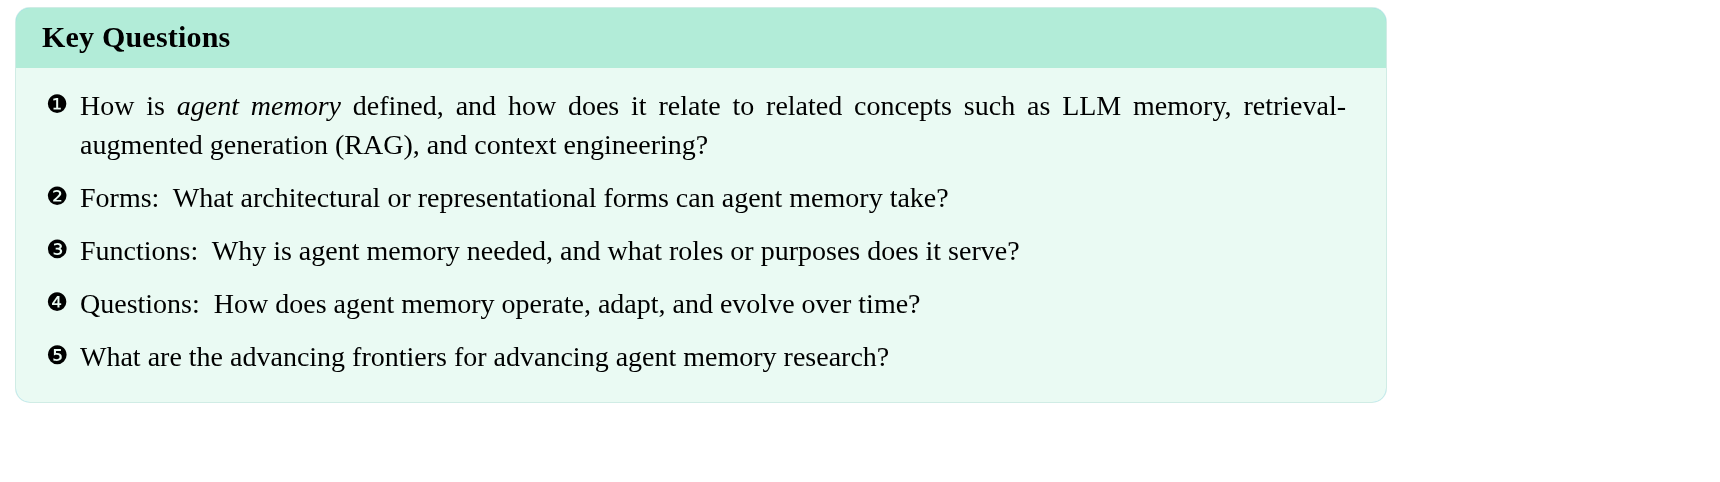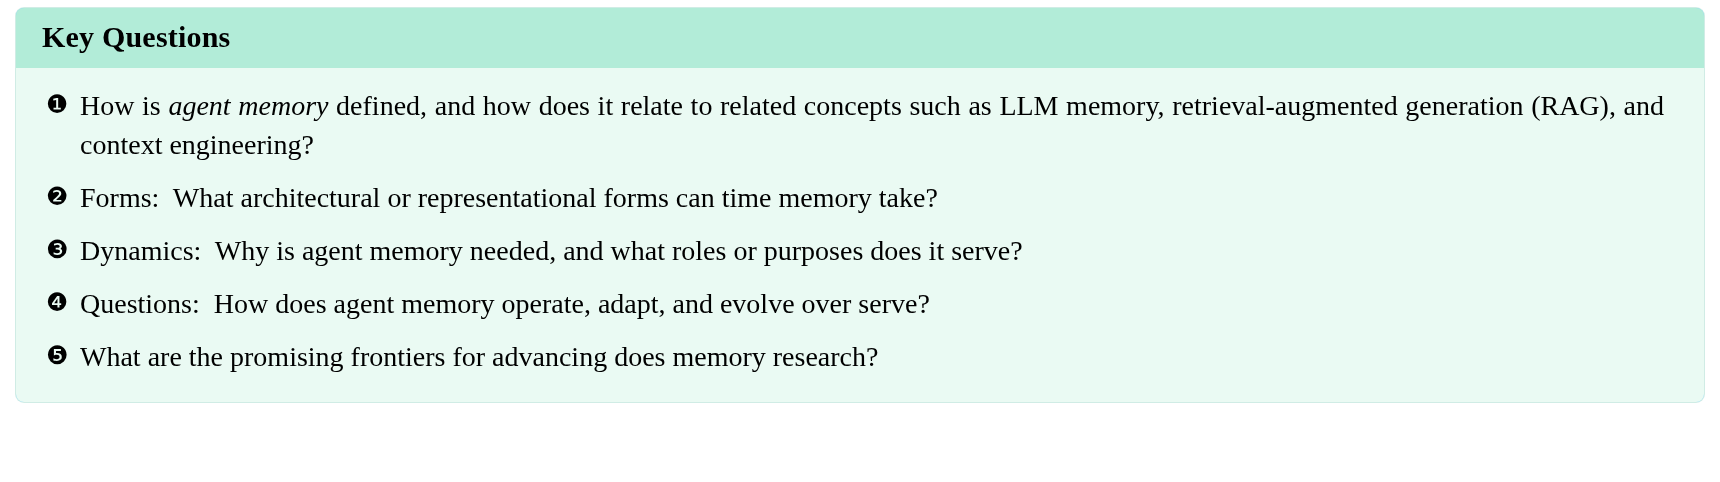--- a/index.html
+++ b/index.html
@@ -10,22 +10,22 @@
   body {
     width: 1720px;
     height: 482px;
     font-family: "Liberation Serif", serif;
     overflow: hidden;
   }
   .callout-box {
     position: absolute;
     left: 16px;
     top: 8px;
-    width: 1688px;
-    border-radius: 8px;
+    width: 1370px;
+    border-radius: 14px;
     overflow: hidden;
     background: #7dd3fc;
     box-shadow: 0 0 0 1px rgba(120, 200, 180, 0.35);
   }
   .callout-header {
     background: #b2ecd8;
     padding: 12px 26px 14px 26px;
   }
   .callout-title {
     font-family: "Liberation Serif", serif;
@@ -82,32 +82,32 @@
   </div>
   <div class="callout-body">
 
     <div class="q-item">
       <span class="q-marker">❶</span>
       <span class="q-text"><span>How is </span><span class="q-em">agent memory</span><span> defined, and how does it relate to related concepts such as LLM memory, retrieval-augmented generation (RAG), and context engineering?</span></span>
     </div>
 
     <div class="q-item">
       <span class="q-marker">❷</span>
-      <span class="q-text single"><span class="q-lead">Forms:</span>&nbsp; <span>What architectural or representational forms can time memory take?</span></span>
+      <span class="q-text single"><span class="q-lead">Forms:</span>&nbsp; <span>What architectural or representational forms can agent memory take?</span></span>
     </div>
 
     <div class="q-item">
       <span class="q-marker">❸</span>
-      <span class="q-text single"><span class="q-lead">Dynamics:</span>&nbsp; <span>Why is agent memory needed, and what roles or purposes does it serve?</span></span>
+      <span class="q-text single"><span class="q-lead">Functions:</span>&nbsp; <span>Why is agent memory needed, and what roles or purposes does it serve?</span></span>
     </div>
 
     <div class="q-item">
       <span class="q-marker">❹</span>
-      <span class="q-text single"><span class="q-lead">Questions:</span>&nbsp; <span>How does agent memory operate, adapt, and evolve over serve?</span></span>
+      <span class="q-text single"><span class="q-lead">Questions:</span>&nbsp; <span>How does agent memory operate, adapt, and evolve over time?</span></span>
     </div>
 
     <div class="q-item">
       <span class="q-marker">❺</span>
-      <span class="q-text single"><span>What are the promising frontiers for advancing does memory research?</span></span>
+      <span class="q-text single"><span>What are the advancing frontiers for advancing agent memory research?</span></span>
     </div>
 
   </div>
 </div>
 
 </body></html>

